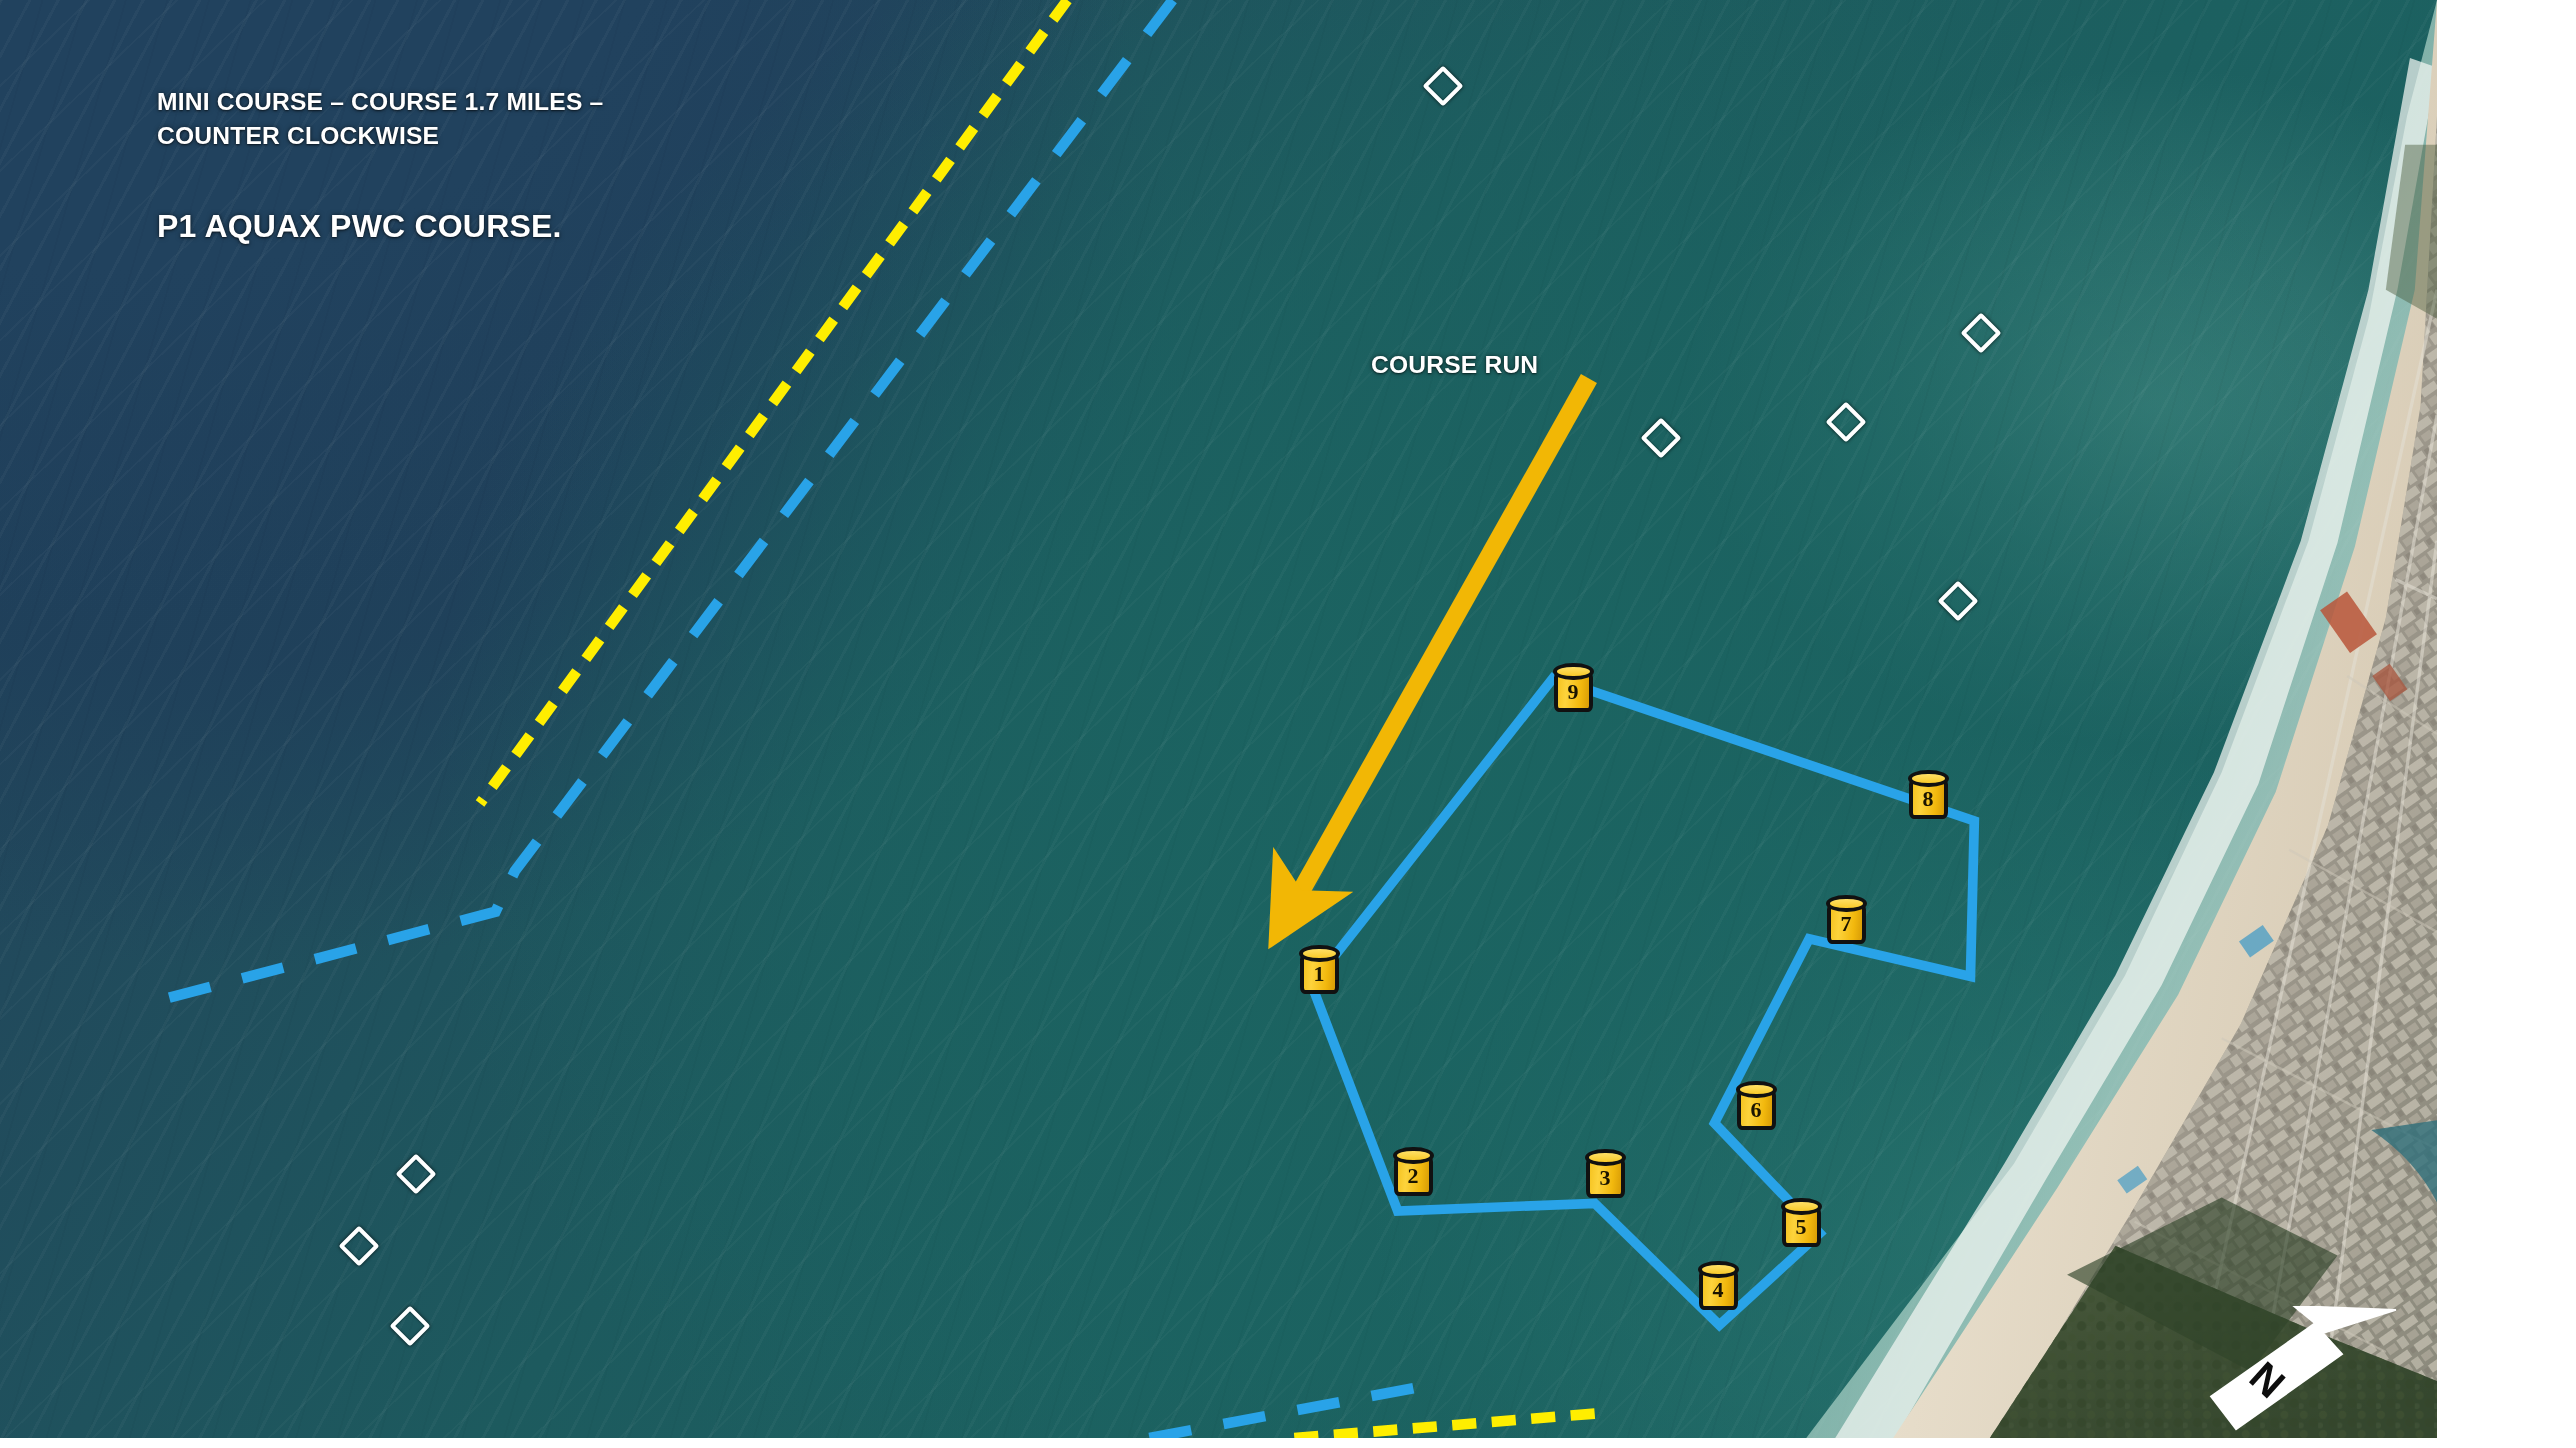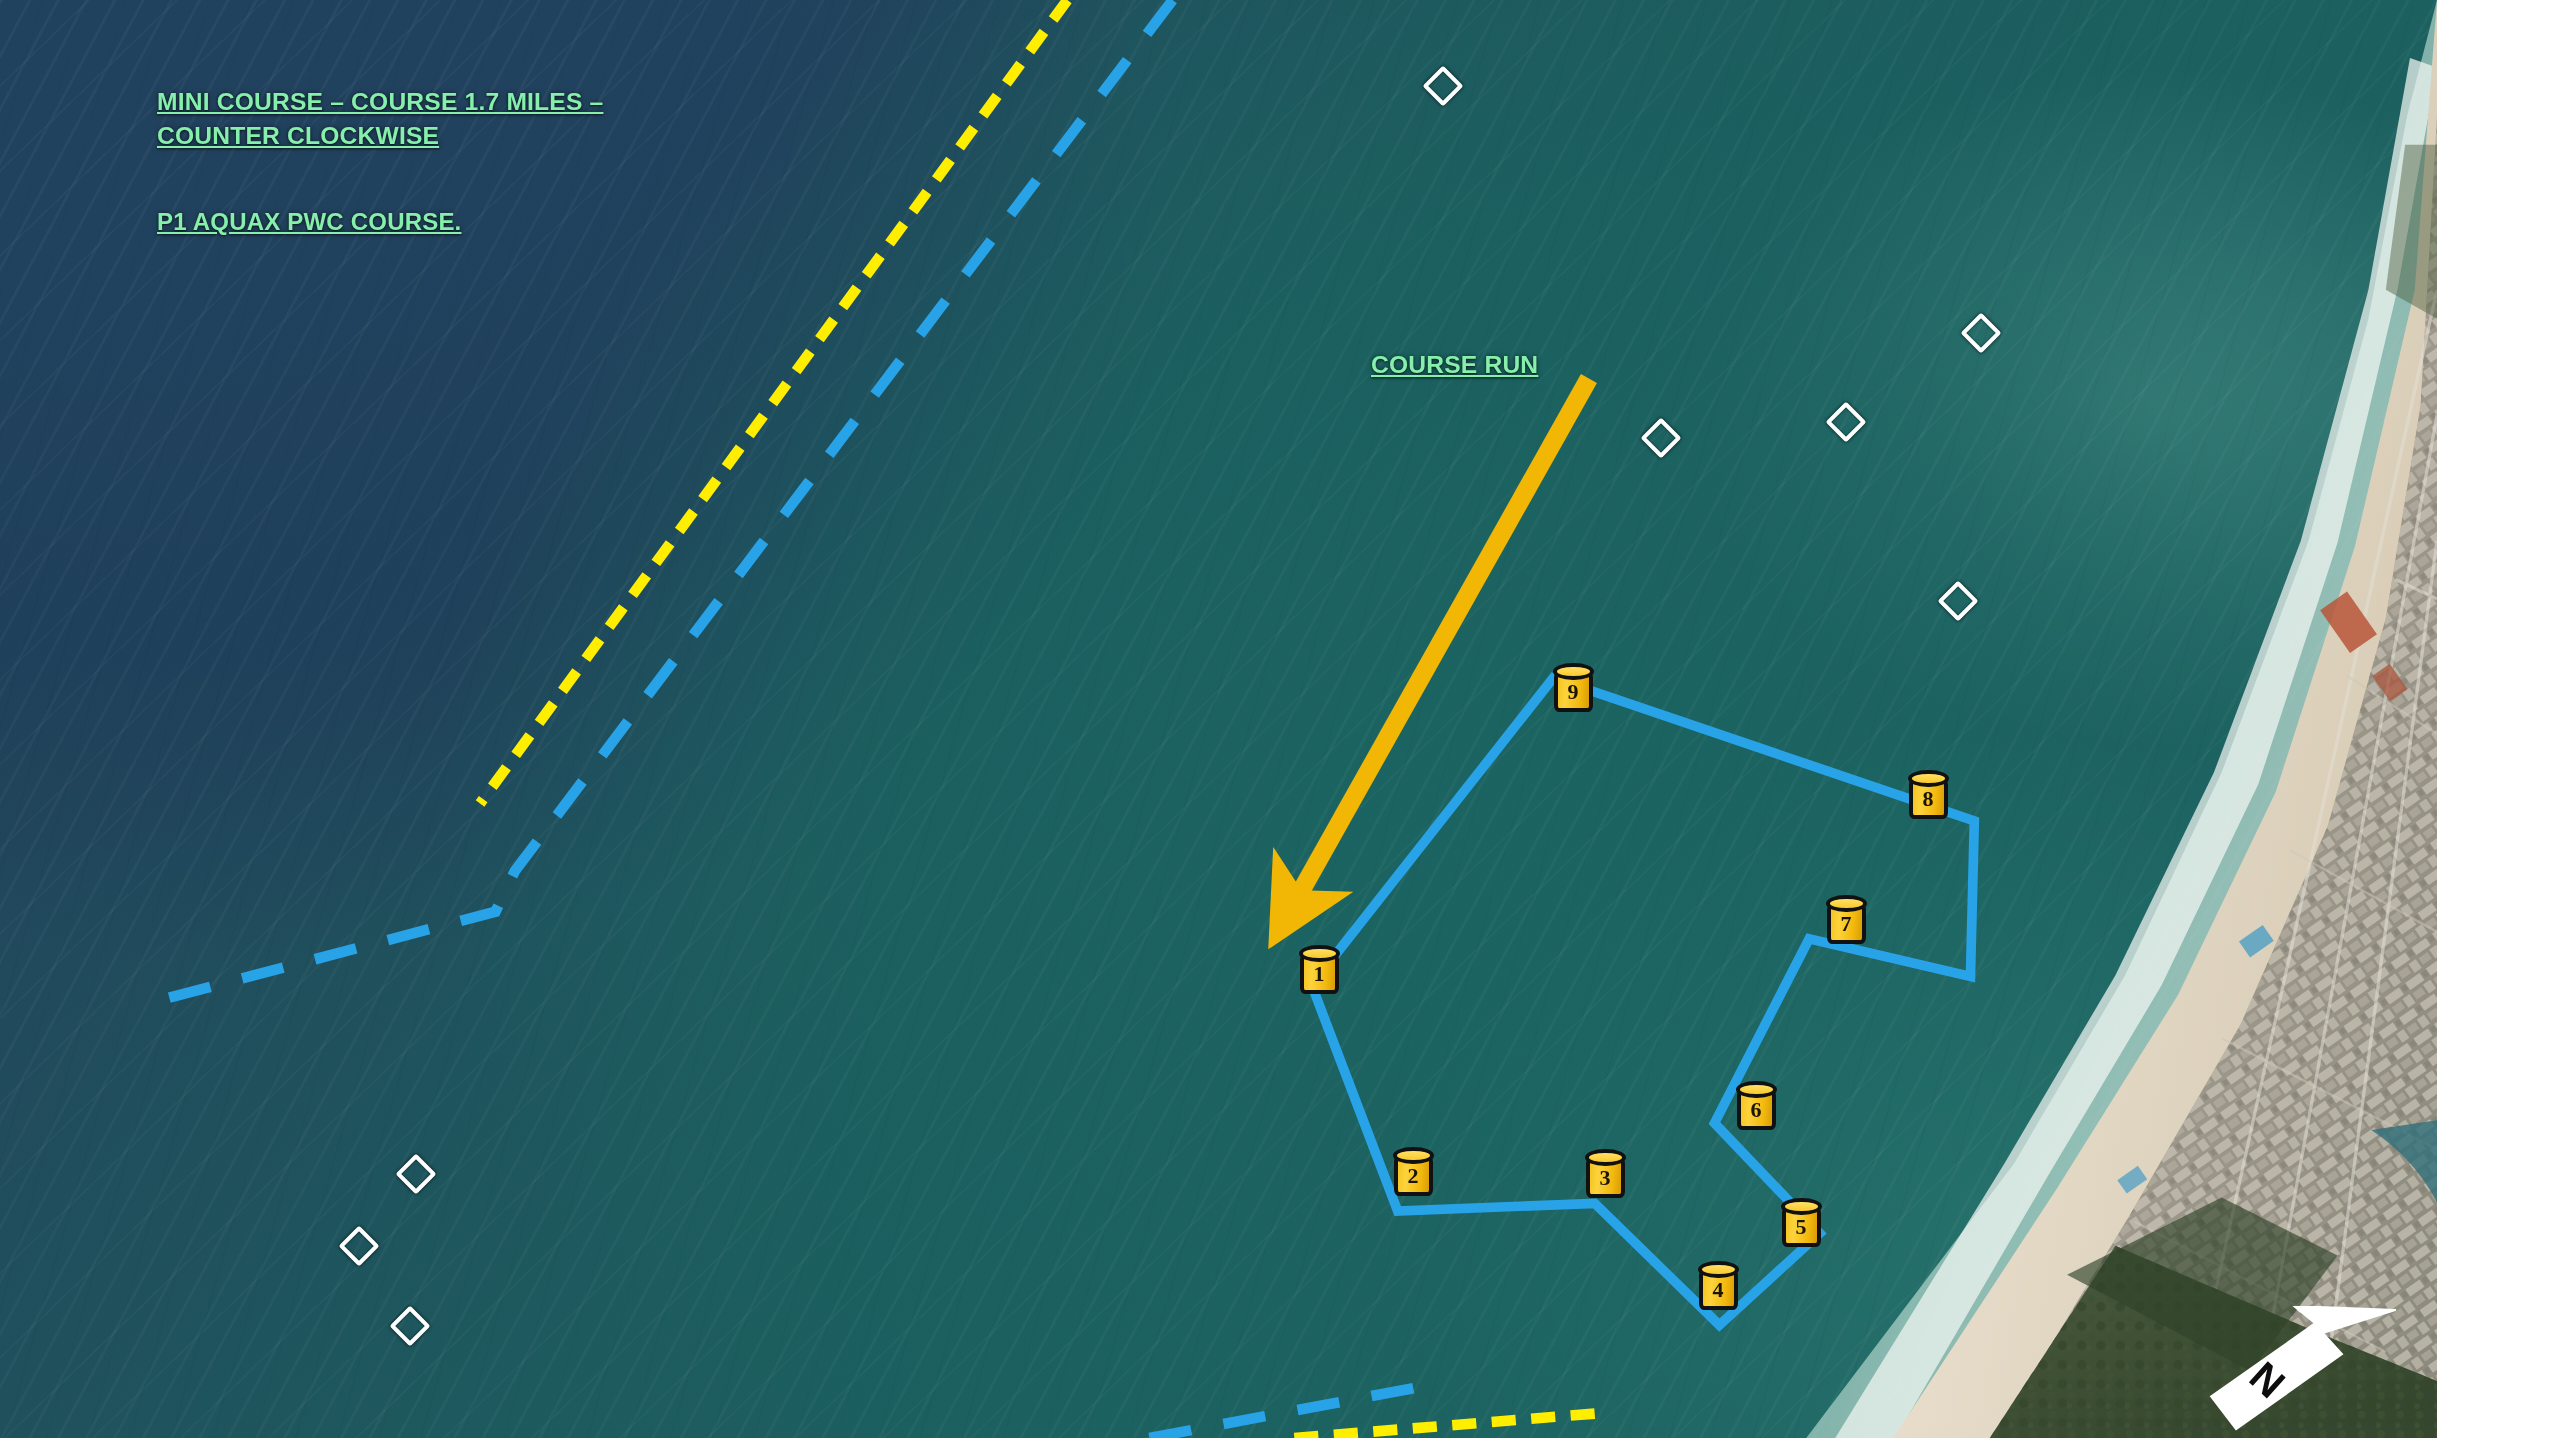--- a/index.html
+++ b/index.html
@@ -54,25 +54,25 @@
       border:4.8px solid #111;border-radius:50%;box-sizing:border-box;}
   .buoy .num{position:absolute;left:0;top:15.5px;width:44px;text-align:center;
       font-size:22px;font-weight:bold;color:#1a1400;line-height:27px;
       font-family:"Liberation Serif",serif;}
 
   .diamond{position:absolute;width:29px;height:29px;transform:translate(-50%,-50%) rotate(45deg);
       border:4.8px solid #ffffff;box-sizing:border-box;border-radius:2.9px;
       box-shadow:0 0 3.9px rgba(0,0,0,.85), inset 0 0 2.9px rgba(0,0,0,.55);}
 
   
-  .overlay-text{position:absolute;color:#86efac;font-weight:bold;
+  .overlay-text{position:absolute;color:#ffffff;font-weight:bold;
       text-shadow:0 0 4.8px rgba(0,0,0,.55), 0 1px 1.9px rgba(0,0,0,.5);
-      letter-spacing:0.2px;text-decoration:underline;}
+      letter-spacing:0.2px;}
   #title-block{left:157px;top:85px;width:618px;font-size:24.6px;line-height:1.38;}
-  #subtitle-block{left:157px;top:208px;font-size:24px;}
+  #subtitle-block{left:157px;top:208px;font-size:32px;}
   #startrun-label{left:1371px;top:351px;font-size:24.6px;}
 
   
   #north-arrow{position:absolute;left:2207px;top:1306px;width:193px;height:130px;}
   #north-arrow .nletter{position:absolute;left:46px;top:50px;
       font-size:41px;font-weight:bold;color:#0d0d0d;
       transform:rotate(222deg);font-family:"Liberation Sans",sans-serif;}
 
   
   #margin-right{position:absolute;left:2437px;top:0;width:139px;height:1449px;background:#fff;}

